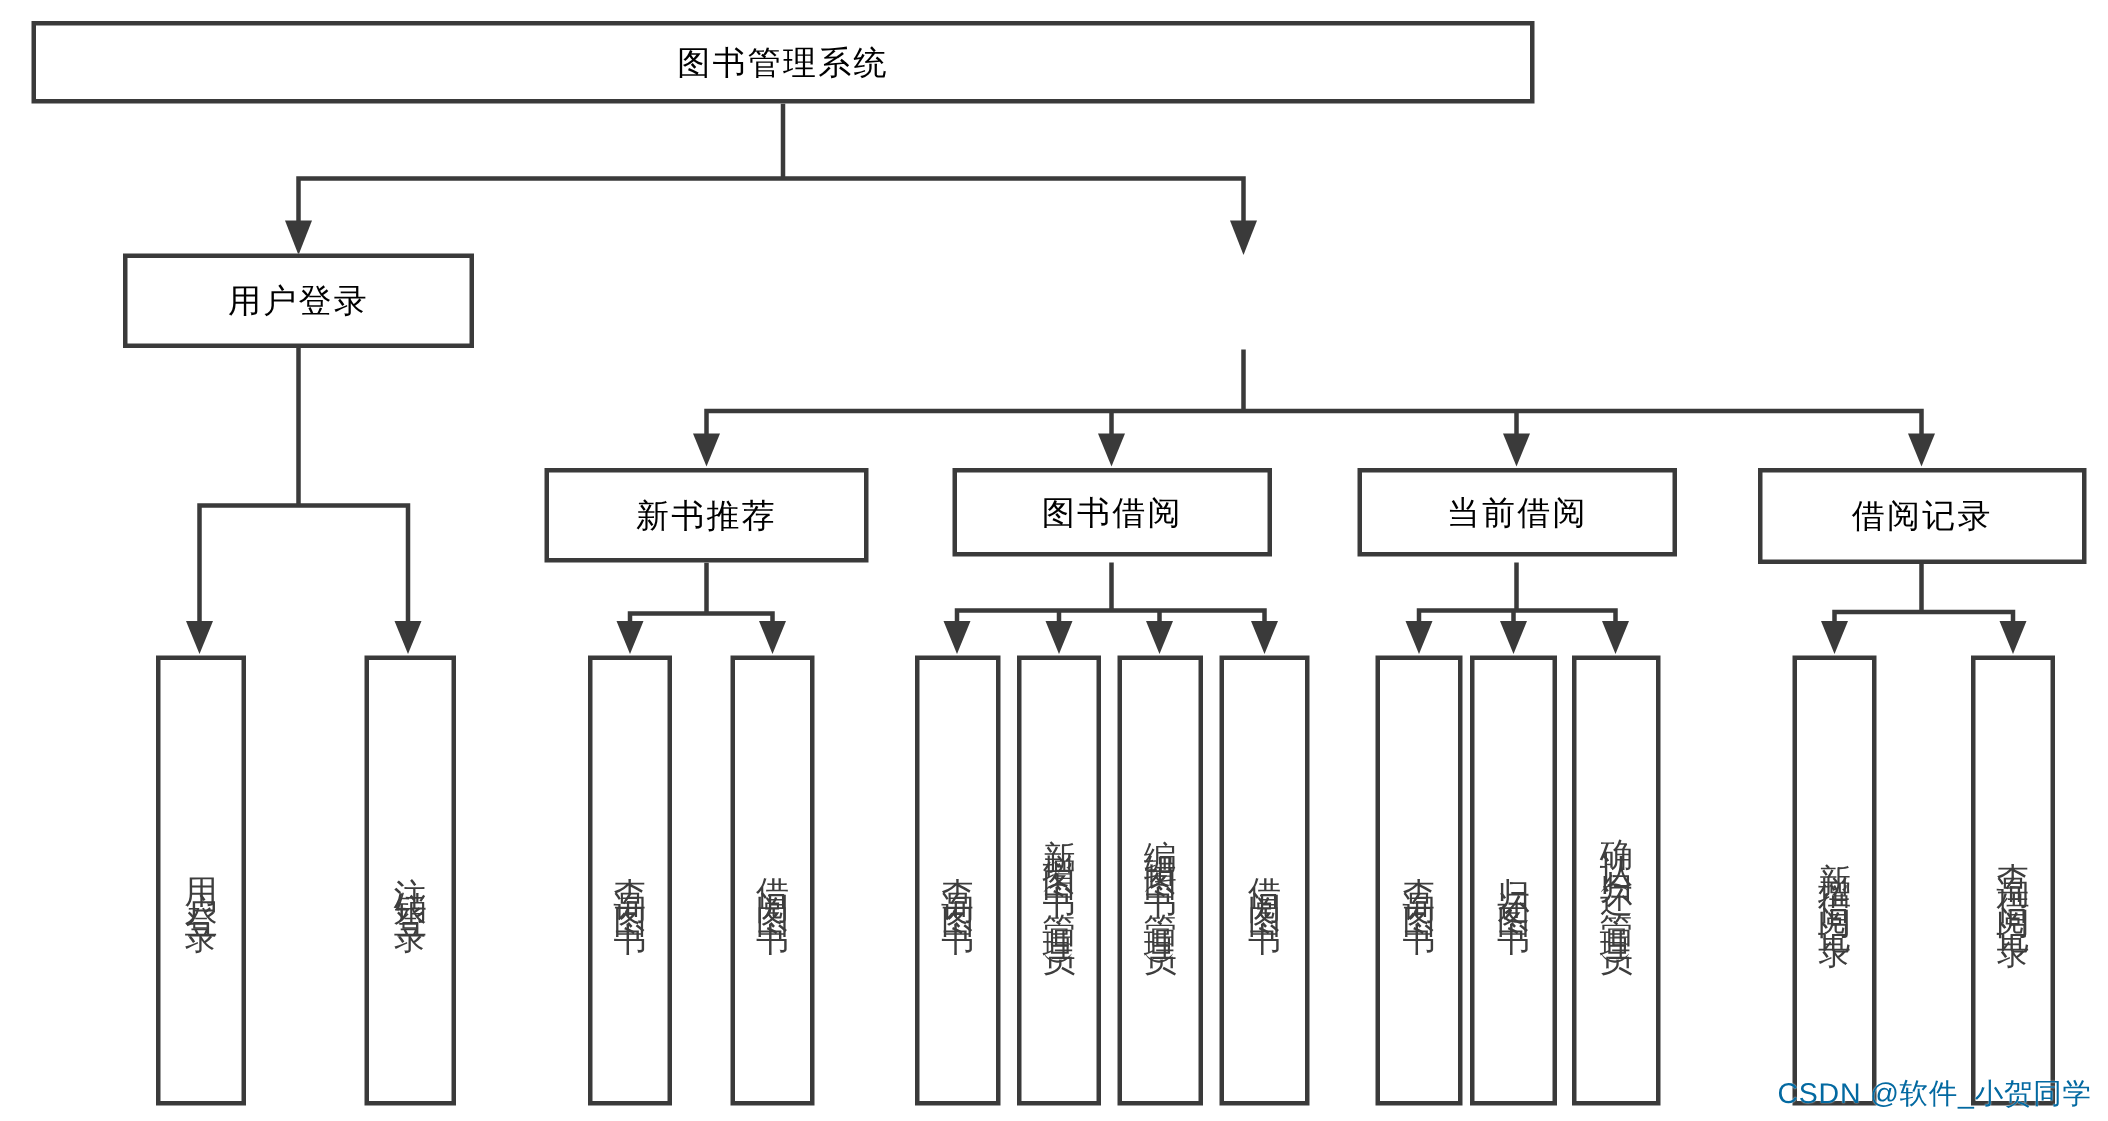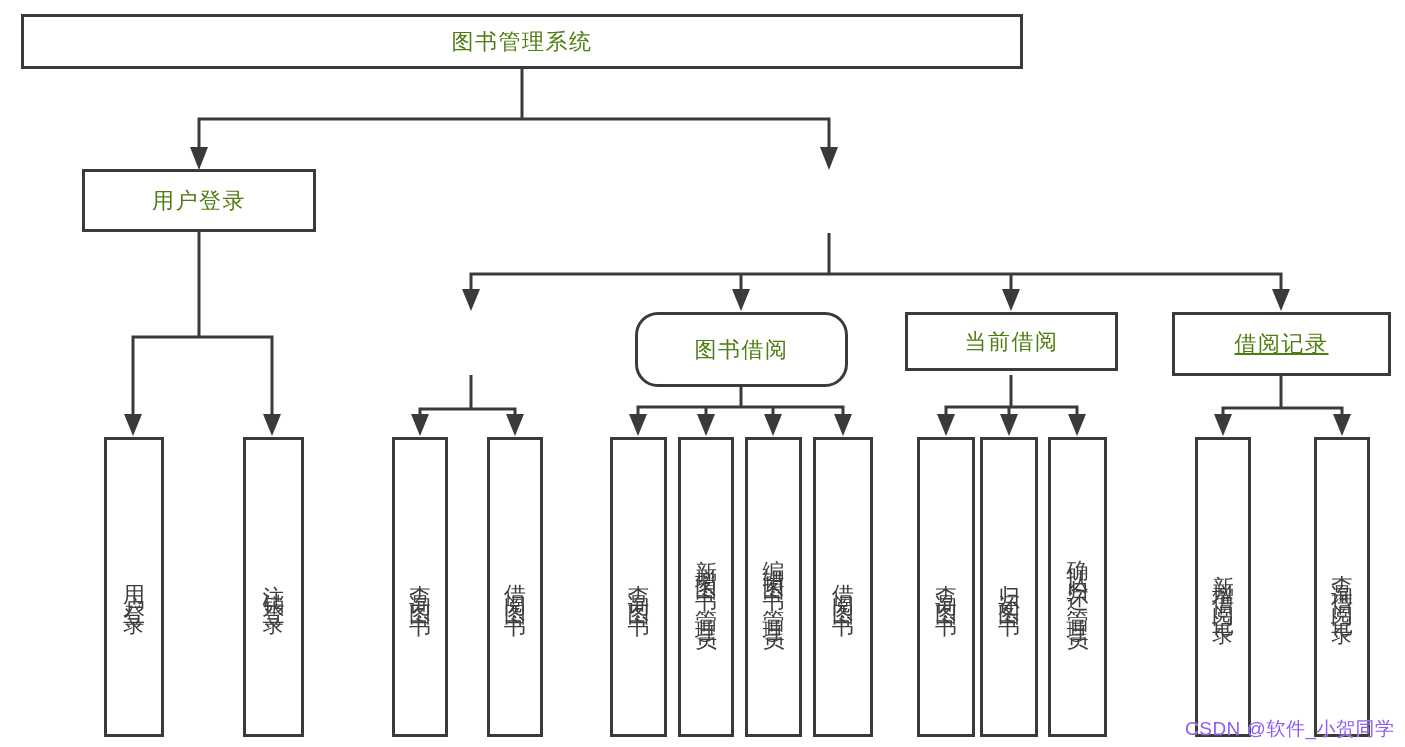--- a/index.html
+++ b/index.html
@@ -10,39 +10,39 @@
     font-family:"Liberation Sans","DejaVu Sans",sans-serif;
     overflow:hidden;
   }
   #connectors{position:absolute;left:0;top:0;width:1405px;height:747px;}
   .hbox{
     position:absolute;
     background:#ffffff;
     border:3px solid #3a3a3a;
     box-sizing:border-box;
     display:flex;align-items:center;justify-content:center;
-    font-size:22px;letter-spacing:1.5px;color:#4d7c0f;
+    font-size:22px;letter-spacing:1.5px;color:#000000;
     white-space:nowrap;
   }
   .vbox{
     position:absolute;
     background:#ffffff;
     border:3px solid #3a3a3a;
     box-sizing:border-box;
     writing-mode:vertical-rl;
     text-orientation:mixed;
     display:flex;align-items:center;justify-content:center;
     font-size:22px;letter-spacing:10px;color:#3d3d3d;
     white-space:nowrap;
     top:437px;height:300px;
   }
   #watermark{
     position:absolute;
     left:1185px;top:716px;
-    font-size:19px;color:#8b5cf6;letter-spacing:0.5px;
+    font-size:19px;color:#0369a1;letter-spacing:0.5px;
     white-space:nowrap;
     text-shadow:0 0 1px #ffffff;
   }
 </style>
 </head>
 <body>
 
 <div id="canvas">
 
   <svg id="connectors" viewBox="0 0 1405 747" xmlns="http://www.w3.org/2000/svg">
@@ -89,23 +89,24 @@
 
       <polygon points="1214,414 1232,414 1223,436"></polygon>
       <polygon points="1333,414 1351,414 1342,436"></polygon>
     </g>
   </svg>
 
   <div class="hbox" style="left:21px;top:14px;width:1002px;height:55px;">图书管理系统</div>
 
   <div class="hbox" style="left:82px;top:169px;width:234px;height:63px;">用户登录</div>
 
-  <div class="hbox" style="left:635px;top:312px;width:213px;height:75px;border-radius:23px;">图书借阅</div>
+  <div class="hbox" style="left:363px;top:312px;width:216px;height:63px;">新书推荐</div>
+  <div class="hbox" style="left:635px;top:312px;width:213px;height:59px;">图书借阅</div>
   <div class="hbox" style="left:905px;top:312px;width:213px;height:59px;">当前借阅</div>
-  <div class="hbox" style="left:1172px;top:312px;width:219px;height:64px;text-decoration:underline;">借阅记录</div>
+  <div class="hbox" style="left:1172px;top:312px;width:219px;height:64px;">借阅记录</div>
 
   <div class="vbox" style="left:104px;width:60px;">用户登录</div>
   <div class="vbox" style="left:243px;width:61px;">注销登录</div>
 
   <div class="vbox" style="left:392px;width:56px;">查询图书</div>
   <div class="vbox" style="left:487px;width:56px;">借阅图书</div>
 
   <div class="vbox" style="left:610px;width:57px;">查询图书</div>
   <div class="vbox" style="left:678px;width:56px;">新增图书（管理员）</div>
   <div class="vbox" style="left:745px;width:57px;">编辑图书（管理员）</div>

